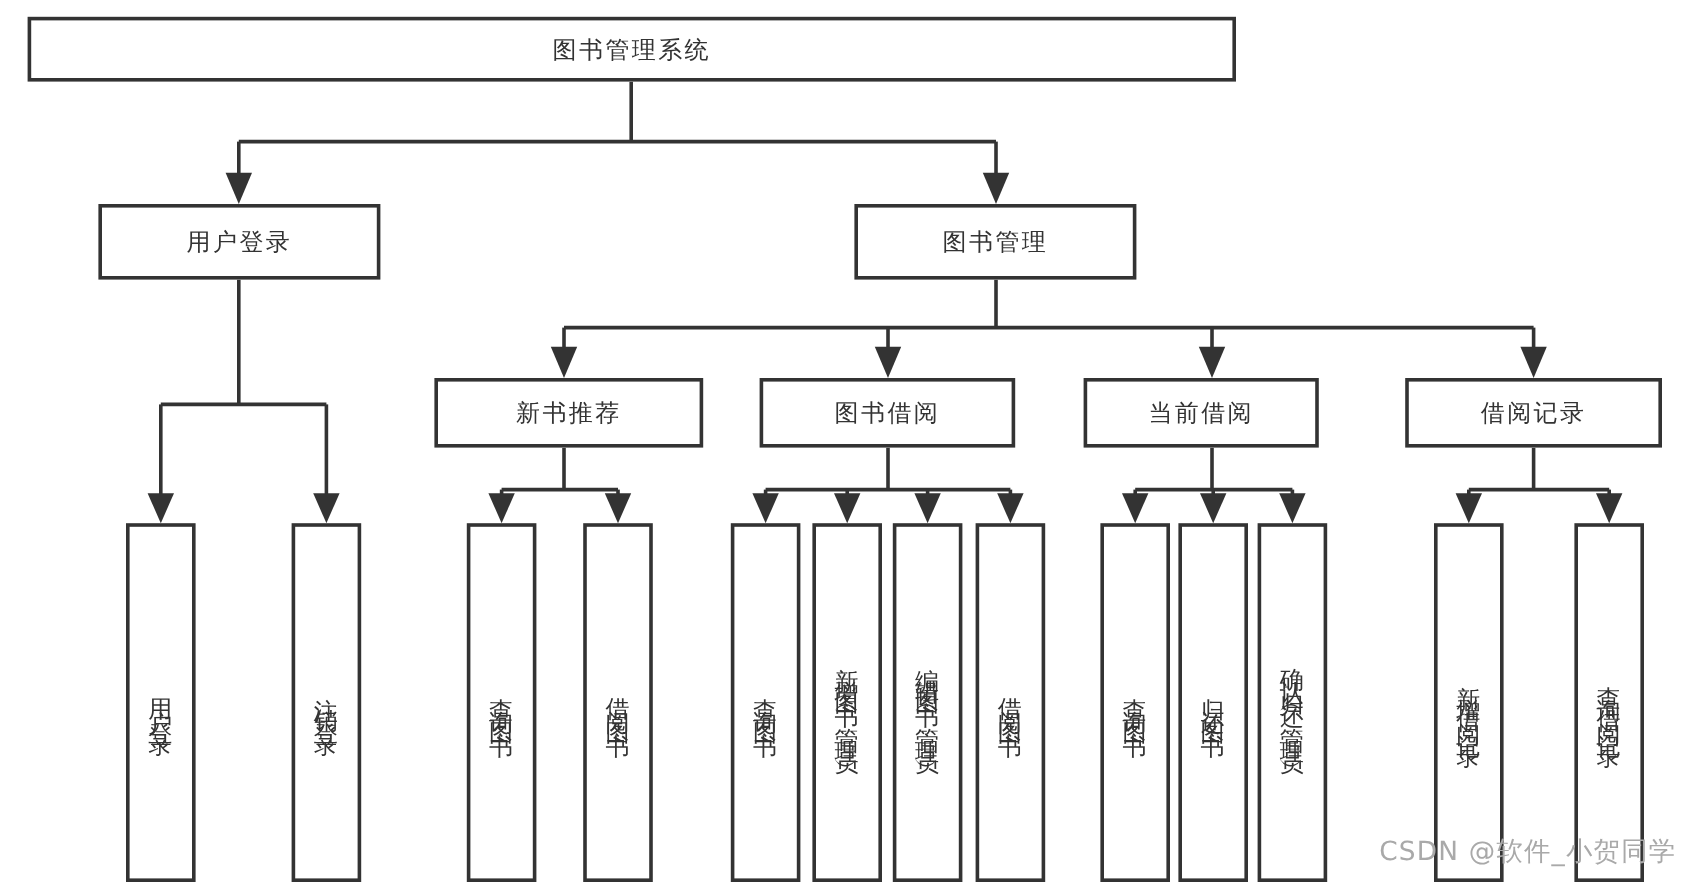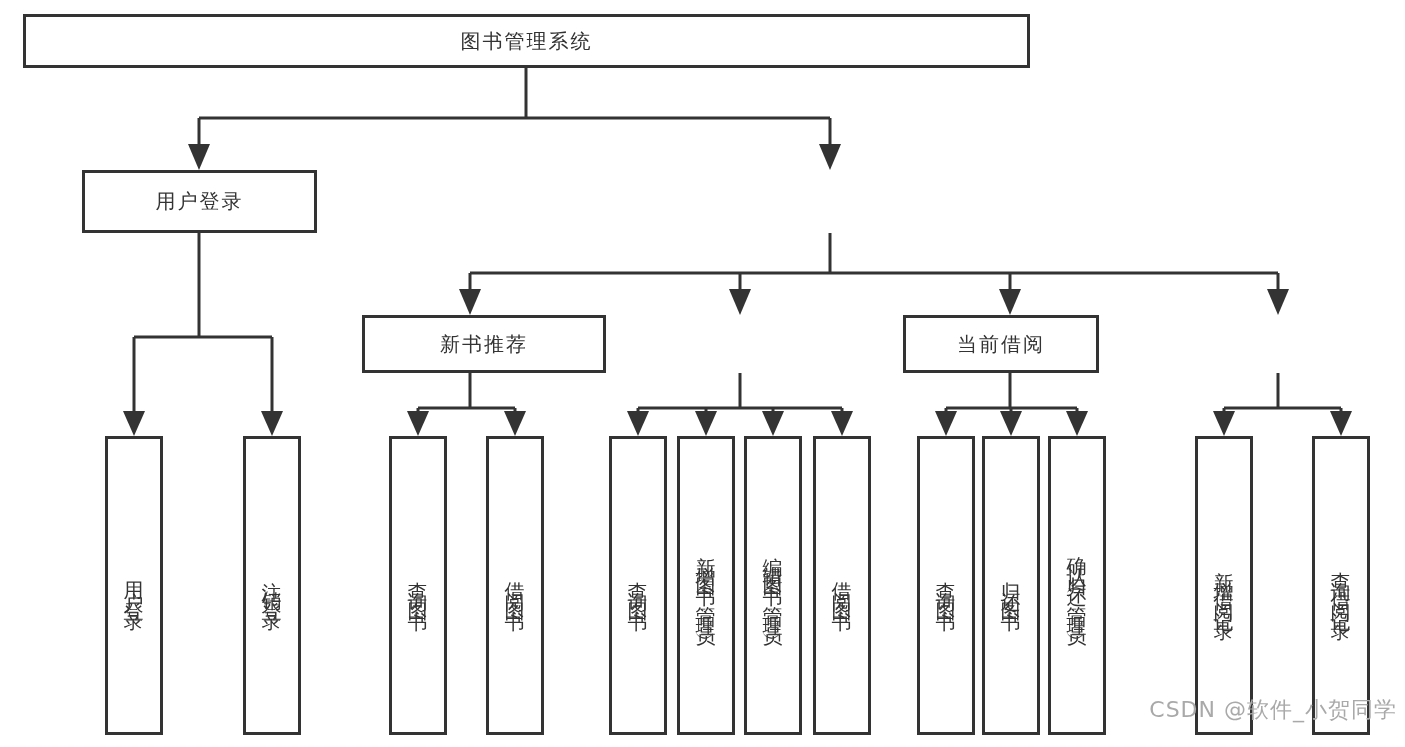--- a/index.html
+++ b/index.html
@@ -28,21 +28,21 @@
   }
   .hlabel{
     font-size:20px;
     letter-spacing:2px;
     white-space:nowrap;
   }
   .root{left:23px;top:14px;width:1007px;height:54px;}
   .lvl2a{left:82px;top:170px;width:235px;height:63px;}
   .lvl2b{left:712px;top:170px;width:235px;height:63px;}
   .lvl3{top:315px;height:58px;}
-  .l3a{left:362px;width:244px;}
+  .l3a{left:362px;width:224px;}
   .l3b{left:633px;width:213px;}
   .l3c{left:903px;width:196px;}
   .l3d{left:1171px;width:214px;}
   .leaf{top:436px;width:58px;height:299px;}
   .vtext{
     writing-mode:vertical-rl;
     text-orientation:mixed;
     font-size:20px;
     line-height:1;
     letter-spacing:10px;
@@ -129,27 +129,36 @@
     </g>
   </svg>
 
   <div class="node root">
     <span class="hlabel">图书管理系统</span>
   </div>
 
   <div class="node lvl2a">
     <span class="hlabel">用户登录</span>
   </div>
+  <div class="node lvl2b">
+    <span class="hlabel">图书管理</span>
+  </div>
 
   <div class="node lvl3 l3a">
     <span class="hlabel">新书推荐</span>
   </div>
+  <div class="node lvl3 l3b">
+    <span class="hlabel">图书借阅</span>
+  </div>
   <div class="node lvl3 l3c">
     <span class="hlabel">当前借阅</span>
   </div>
+  <div class="node lvl3 l3d">
+    <span class="hlabel">借阅记录</span>
+  </div>
 
   <div class="node leaf" style="left:105px">
     <span class="vtext">用户登录</span>
   </div>
   <div class="node leaf" style="left:243px">
     <span class="vtext">注销登录</span>
   </div>
 
   <div class="node leaf" style="left:389px">
     <span class="vtext">查询图书</span>

